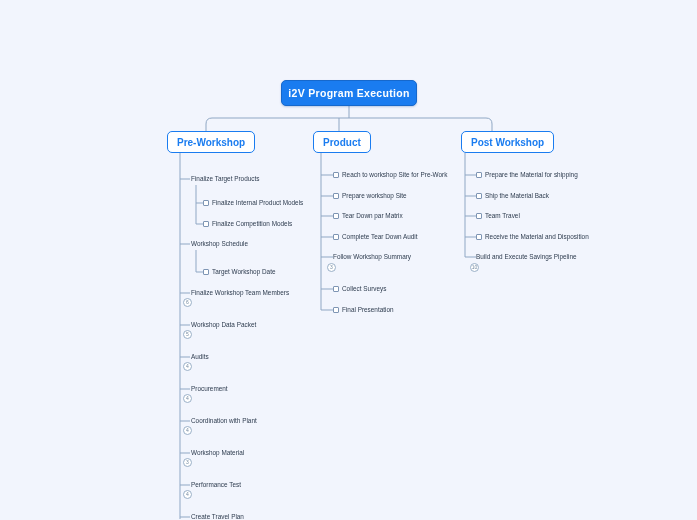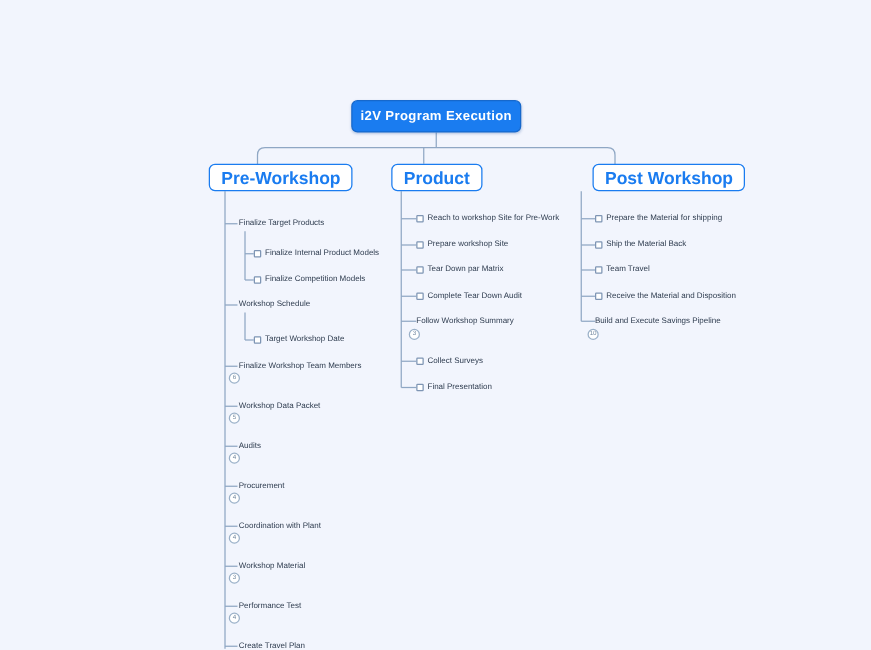--- a/index.html
+++ b/index.html
@@ -49,31 +49,31 @@
   }
   
   .branch-node {
     position: absolute;
     height: 22px;
     background: #ffffff;
     border: 1.5px solid #1a7cf0;
     border-radius: 5px;
     box-sizing: border-box;
     color: #1a7cf0;
-    font-size: 14px;
+    font-size: 10px;
     font-weight: bold;
     display: flex;
     align-items: center;
     justify-content: center;
     padding: 0 9px;
     white-space: nowrap;
   }
   #branch-0 { left: 167px; top: 131px; }
   #branch-1 { left: 313px; top: 131px; }
-  #branch-2 { left: 474px; top: 131px; }
+  #branch-2 { left: 461px; top: 131px; }
 
   
   .leaf {
     position: absolute;
     display: flex;
     align-items: center;
     height: 12px;
     white-space: nowrap;
     font-size: 6.4px;
     color: #2d3b4e;

